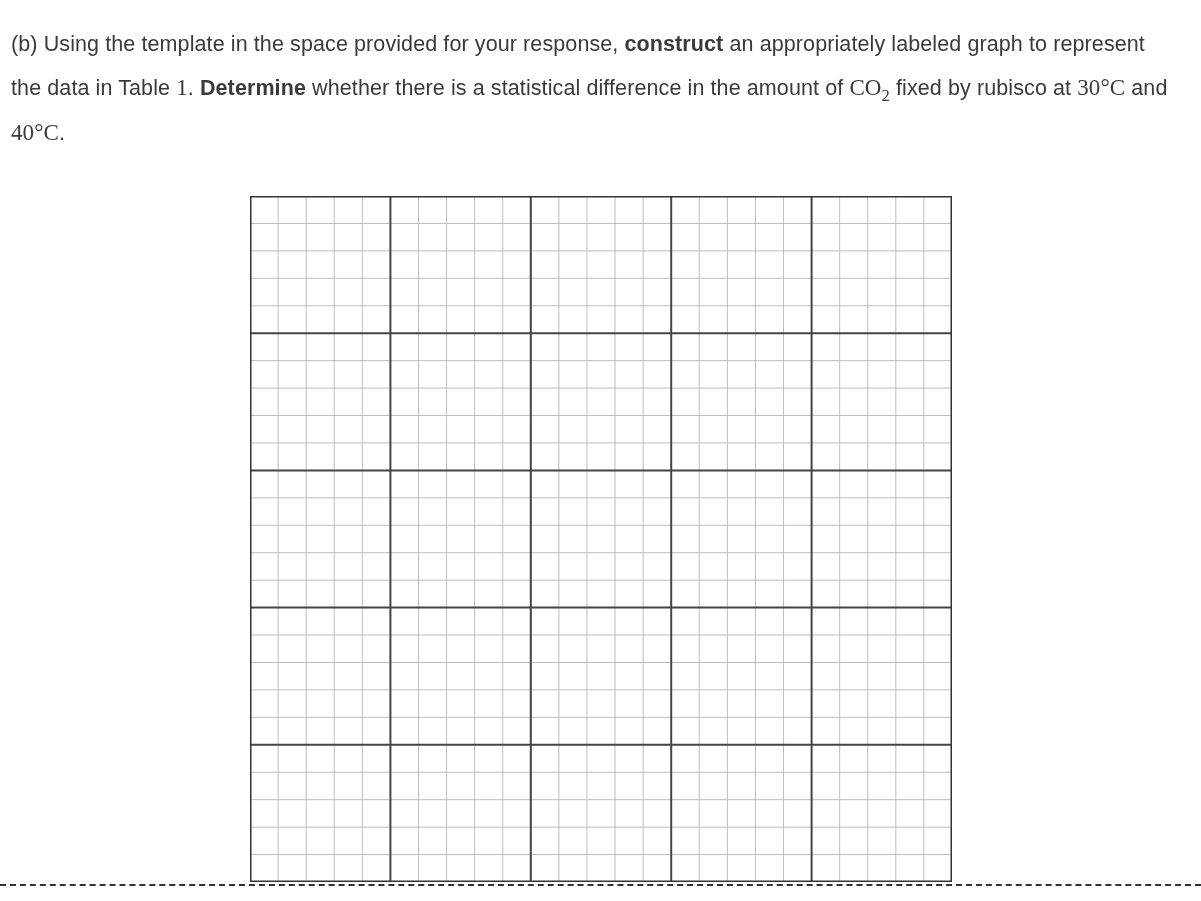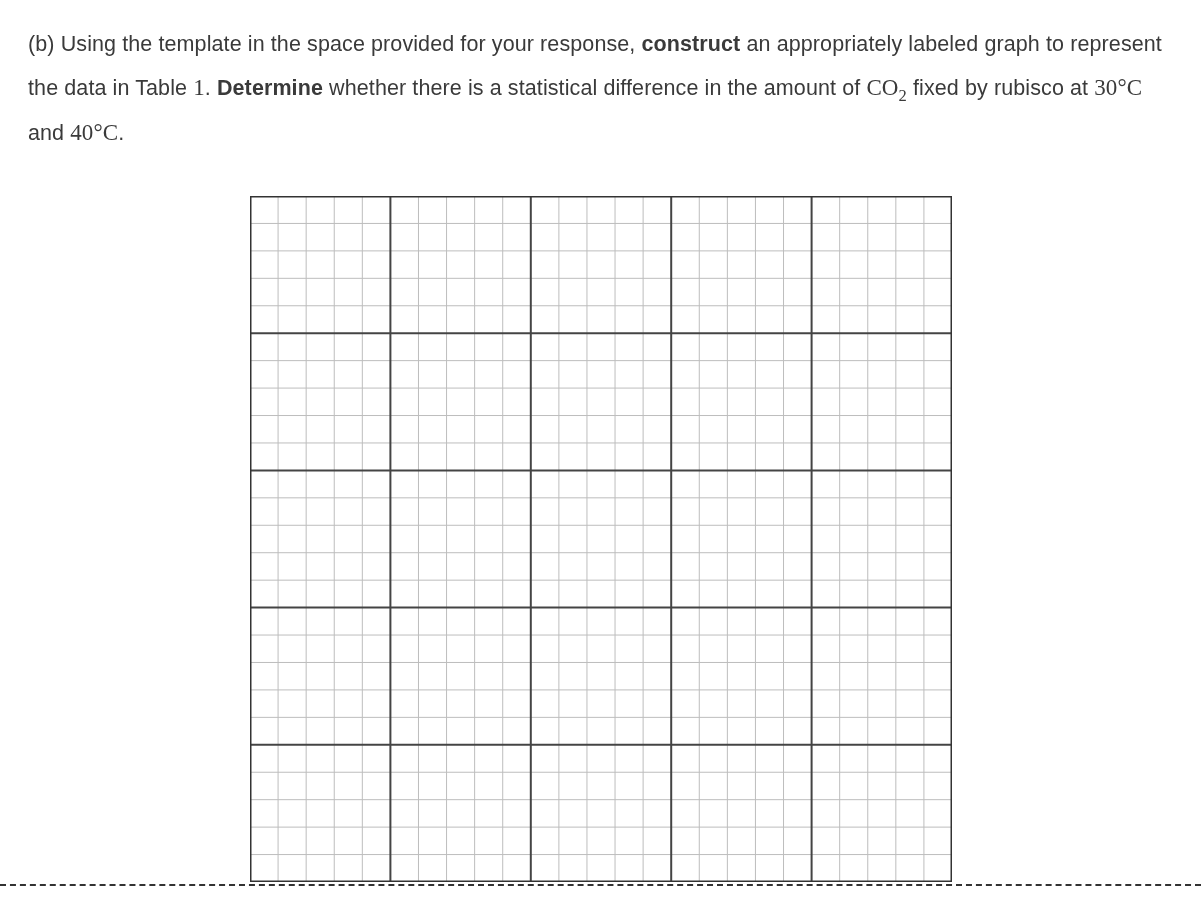--- a/index.html
+++ b/index.html
@@ -6,21 +6,21 @@
     margin: 0;
     padding: 0;
     width: 1201px;
     height: 901px;
     background: #ffffff;
     font-family: Arial, Helvetica, sans-serif;
     color: #3a3a3a;
     overflow: hidden;
   }
   .content {
-    padding: 24px 28px 0 28px;
+    padding: 24px 28px 0 11px;
     font-size: 21.5px;
     line-height: 1.95;
     letter-spacing: 0.1px;
   }
   .bold {
     font-weight: 700;
   }
   .serif {
     font-family: "Times New Roman", Times, serif;
     font-size: 23px;

